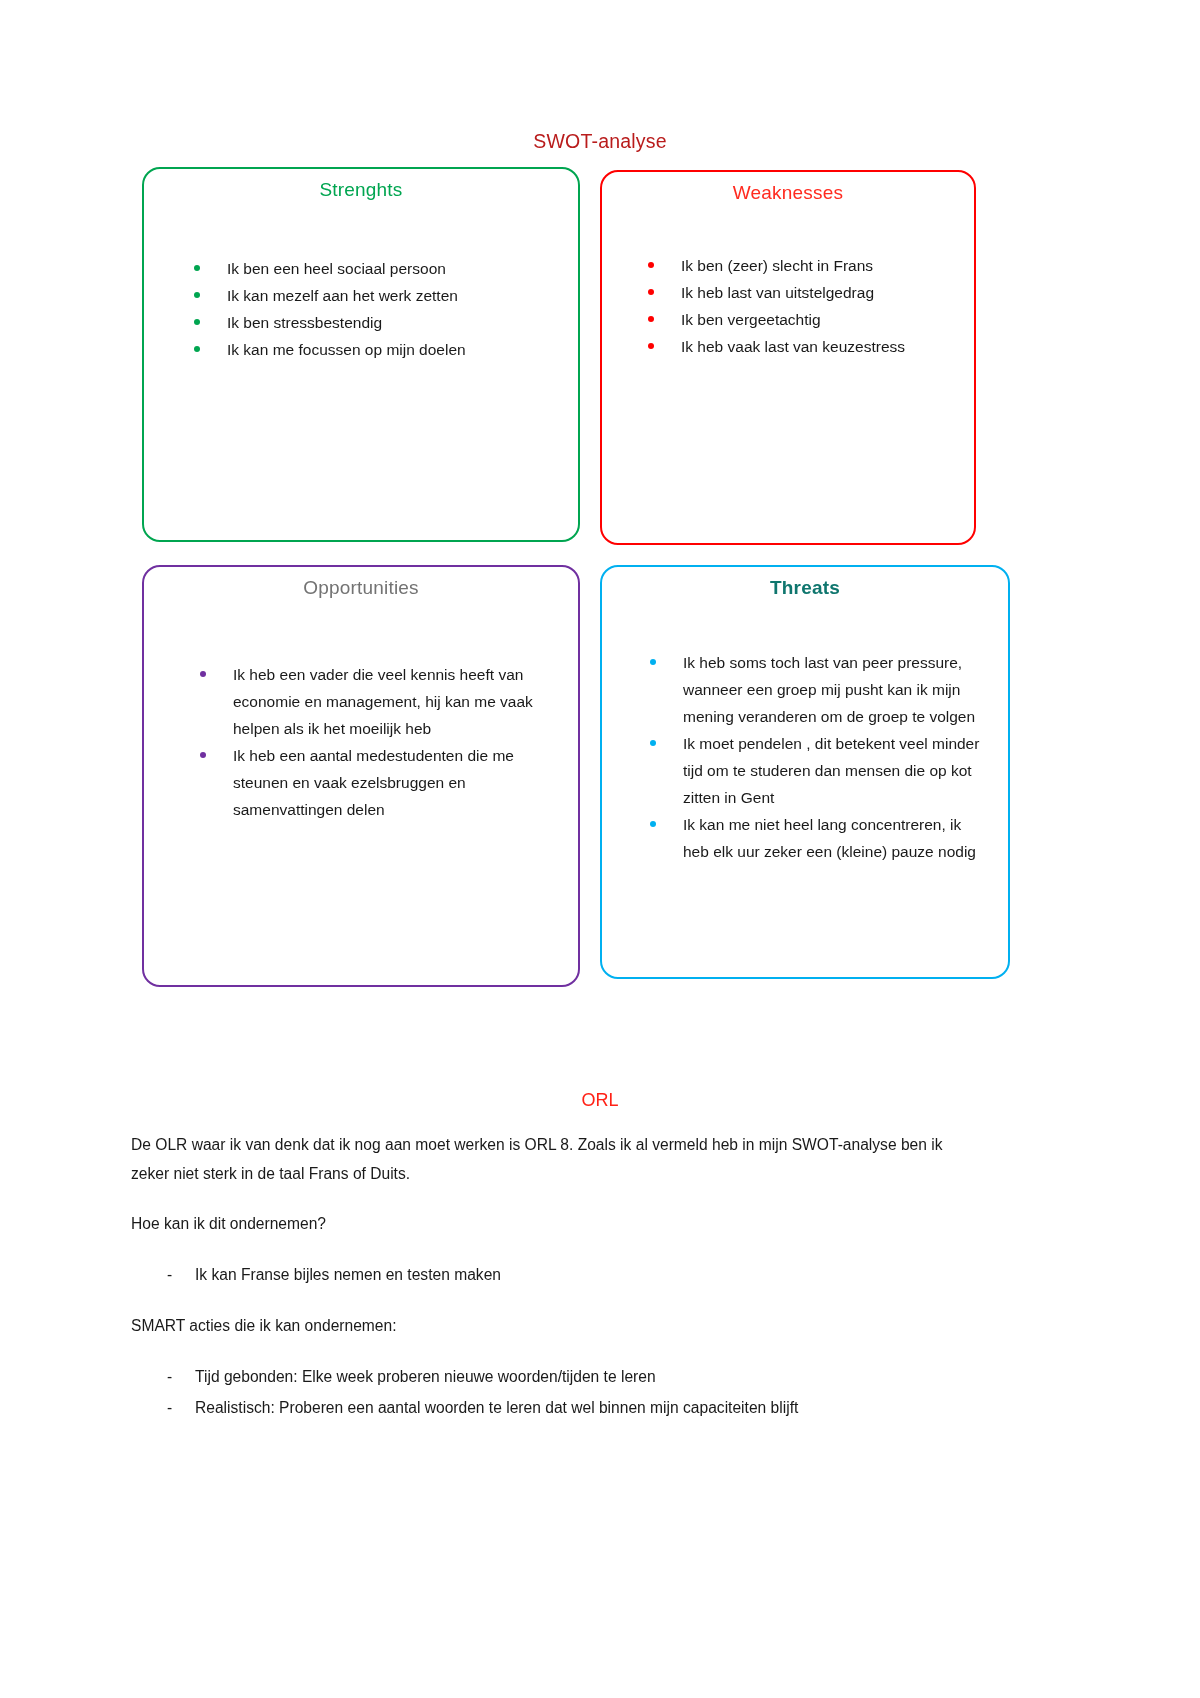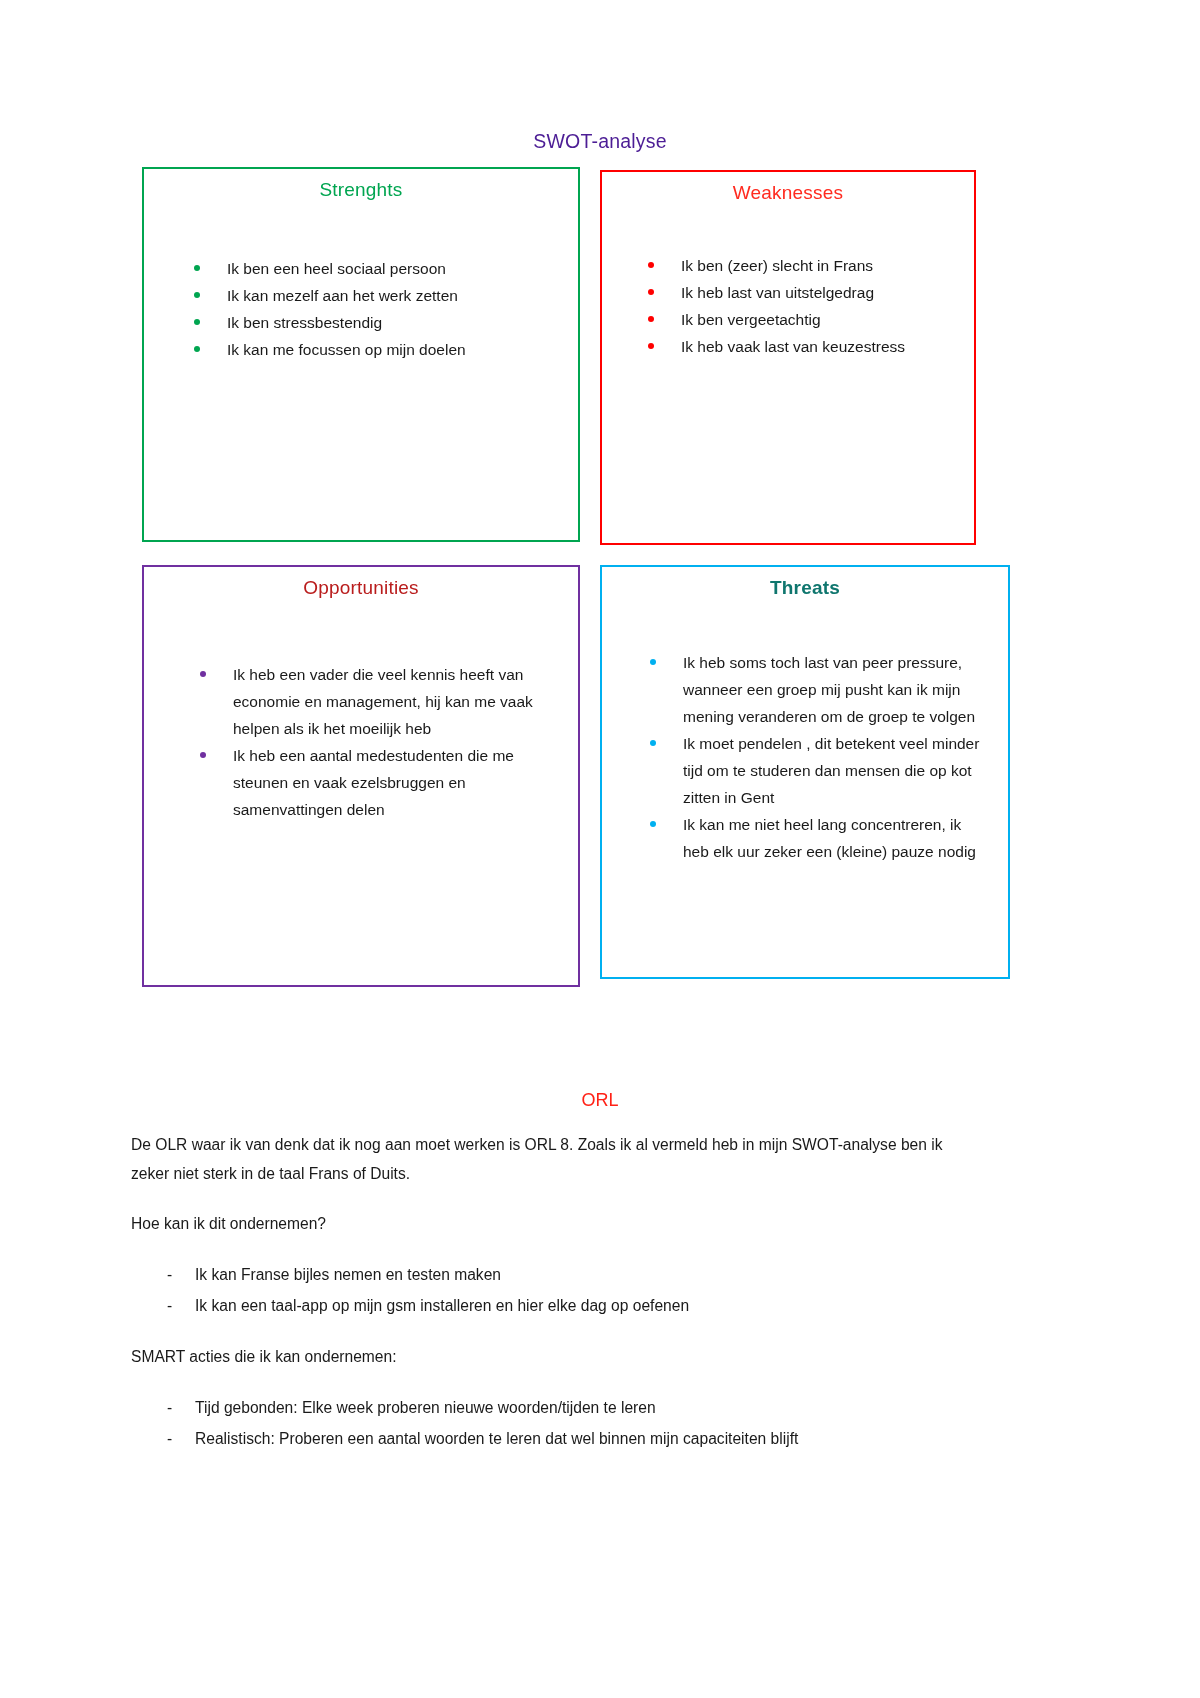--- a/index.html
+++ b/index.html
@@ -24,53 +24,54 @@
   }
 
   
   .swot-title {
     position: absolute;
     left: 0;
     top: 130px;
     width: 1200px;
     text-align: center;
     font-size: 19.5px;
-    color: #4c1d95;
+    color: #b91c1c;
     letter-spacing: 0.2px;
   }
 
   
   .swot-grid {
     position: absolute;
     left: 142px;
     top: 167px;
     width: 868px;
     height: 822px;
   }
   .quad {
     position: absolute;
     box-sizing: border-box;
     border-style: solid;
     border-width: 2px;
     background: #ffffff;
+    border-radius: 18px;
   }
   .quad-strengths   { left: 0px;   top: 0px;   width: 438px; height: 375px; border-color: #00a550; }
   .quad-weaknesses  { left: 458px; top: 3px;   width: 376px; height: 375px; border-color: #ff0000; }
   .quad-opportunities { left: 0px;  top: 398px; width: 438px; height: 422px; border-color: #7030a0; }
   .quad-threats     { left: 458px; top: 398px; width: 410px; height: 414px; border-color: #00b0f0; }
 
   .quad-heading {
     text-align: center;
     font-size: 19px;
     margin-top: 10px;
     letter-spacing: 0.2px;
   }
   .quad-strengths .quad-heading   { color: #00a550; }
   .quad-weaknesses .quad-heading  { color: #ff2a1f; }
-  .quad-opportunities .quad-heading { color: #b91c1c; }
+  .quad-opportunities .quad-heading { color: #737373; }
   .quad-threats .quad-heading     { color: #0f766e; font-weight: bold; }
 
   ul.bullets {
     list-style: none;
     margin: 18px;
     padding: 0;
     font-size: 15.5px;
     line-height: 27px;
   }
   .quad-strengths ul.bullets   { margin-top: 54px; margin-left: 42px; }
@@ -187,21 +188,20 @@
 
   </div>
 
   <div class="orl-title">ORL</div>
 
   <div class="orl-body">
     <p>De OLR waar ik van denk dat ik nog aan moet werken is ORL 8. Zoals ik al vermeld heb in mijn SWOT-analyse ben ik zeker niet sterk in de taal Frans of Duits.</p>
     <p>Hoe kan ik dit ondernemen?</p>
     <ul class="dashlist">
       <li><span>Ik kan Franse bijles nemen en testen maken</span></li>
-      <li><span>Ik kan een taal-app op mijn gsm installeren en hier elke dag op oefenen</span></li>
     </ul>
     <p>SMART acties die ik kan ondernemen:</p>
     <ul class="dashlist">
       <li><span>Tijd gebonden: Elke week proberen nieuwe woorden/tijden te leren</span></li>
       <li><span>Realistisch: Proberen een aantal woorden te leren dat wel binnen mijn capaciteiten blijft</span></li>
     </ul>
   </div>
 
 </div>
 

